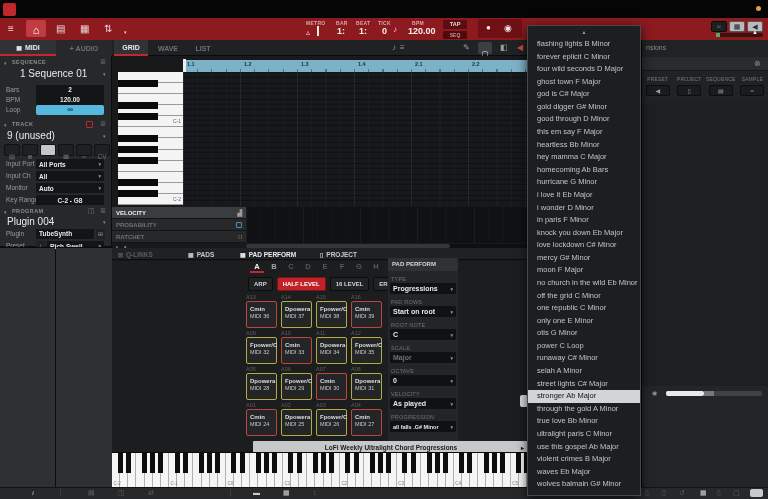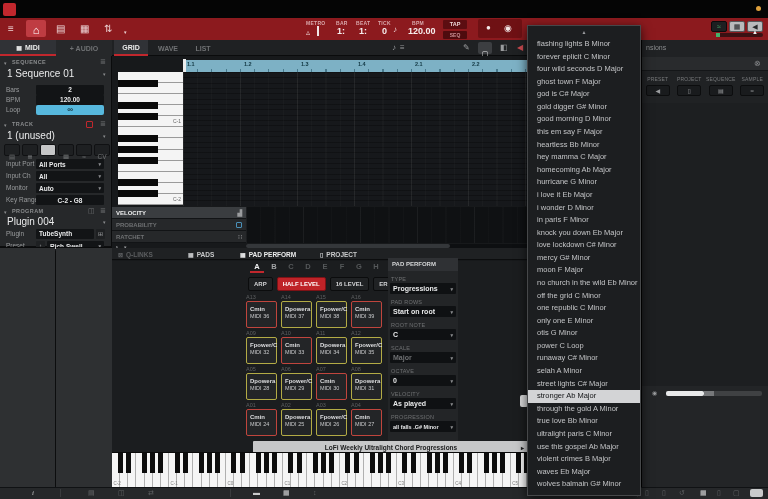--- a/index.html
+++ b/index.html
@@ -222,34 +222,34 @@
   <span class="tool" style="left:463px">✎</span>
   <div class="toolchip"><span>▢</span></div>
   <span class="tool" style="left:500px">◧</span>
   <span class="tool" style="left:517px;color:#c94a50">◀</span>
   <div class="redbox"></div>
 
   <div class="sidebar"></div>
   <span class="scaret" style="left:4px;top:60px">▾</span>
   <span class="shead" style="left:12px;top:59px">SEQUENCE</span>
   <span class="smenu" style="left:100px;top:58px">≣</span>
-  <span class="sname" style="left:7px;top:68px">1 Sequence 01</span>
+  <span class="sname" style="left:20px;top:68px">1 Sequence 01</span>
   <span class="scaret" style="left:103px;top:71px">▾</span>
   <span class="slabel" style="left:6px;top:86px">Bars</span>
   <div class="sbox" style="left:36px;top:85px">2</div>
   <span class="slabel" style="left:6px;top:96px">BPM</span>
   <div class="sbox" style="left:36px;top:95px">120.00</div>
   <span class="slabel" style="left:6px;top:106px">Loop</span>
   <div class="looppill" style="left:36px;top:105px"><span>∞</span></div>
 
   <span class="scaret" style="left:4px;top:122px">▾</span>
   <span class="shead" style="left:12px;top:121px">TRACK</span>
   <div class="recsq" style="left:86px;top:121px"></div>
   <span class="smenu" style="left:100px;top:120px">≣</span>
-  <span class="sname" style="left:7px;top:130px">1 (unused)</span>
+  <span class="sname" style="left:7px;top:130px">9 (unused)</span>
   <span class="scaret" style="left:103px;top:133px">▾</span>
   <div class="ichip" style="left:4px;top:144px"><span>▤</span></div>
   <div class="ichip" style="left:22px;top:144px"><span>≣</span></div>
   <div class="ichip sel" style="left:40px;top:144px"><span>◒</span></div>
   <div class="ichip" style="left:58px;top:144px"><span>▦</span></div>
   <div class="ichip" style="left:76px;top:144px"><span>≈</span></div>
   <div class="ichip" style="left:94px;top:144px"><span>CV</span></div>
   <div id="trackrows">
       <div class="srow">
         <span class="slabel">Input Port</span>
@@ -707,25 +707,25 @@
 
   <div class="popup">
     <div class="poparrow">▲</div>
     <div id="poplist">
         <div class="pop-item">flashing lights B Minor</div>
         <div class="pop-item">forever eplicit C Minor</div>
         <div class="pop-item">four wild seconds D Major</div>
         <div class="pop-item">ghost town F Major</div>
         <div class="pop-item">god is C# Major</div>
         <div class="pop-item">gold digger G# Minor</div>
-        <div class="pop-item">good morning D Minor</div>
+        <div class="pop-item">good through D Minor</div>
         <div class="pop-item">this em say F Major</div>
         <div class="pop-item">heartless Bb Minor</div>
         <div class="pop-item">hey mamma C Major</div>
-        <div class="pop-item">homecoming Ab Major</div>
+        <div class="pop-item">homecoming Ab Bars</div>
         <div class="pop-item">hurricane G Minor</div>
         <div class="pop-item">i love it Eb Major</div>
         <div class="pop-item">i wonder D Minor</div>
         <div class="pop-item">in paris F Minor</div>
         <div class="pop-item">knock you down Eb Major</div>
         <div class="pop-item">love lockdown C# Minor</div>
         <div class="pop-item">mercy G# Minor</div>
         <div class="pop-item">moon F Major</div>
         <div class="pop-item">no church in the wild Eb Minor</div>
         <div class="pop-item">off the grid C Minor</div>

